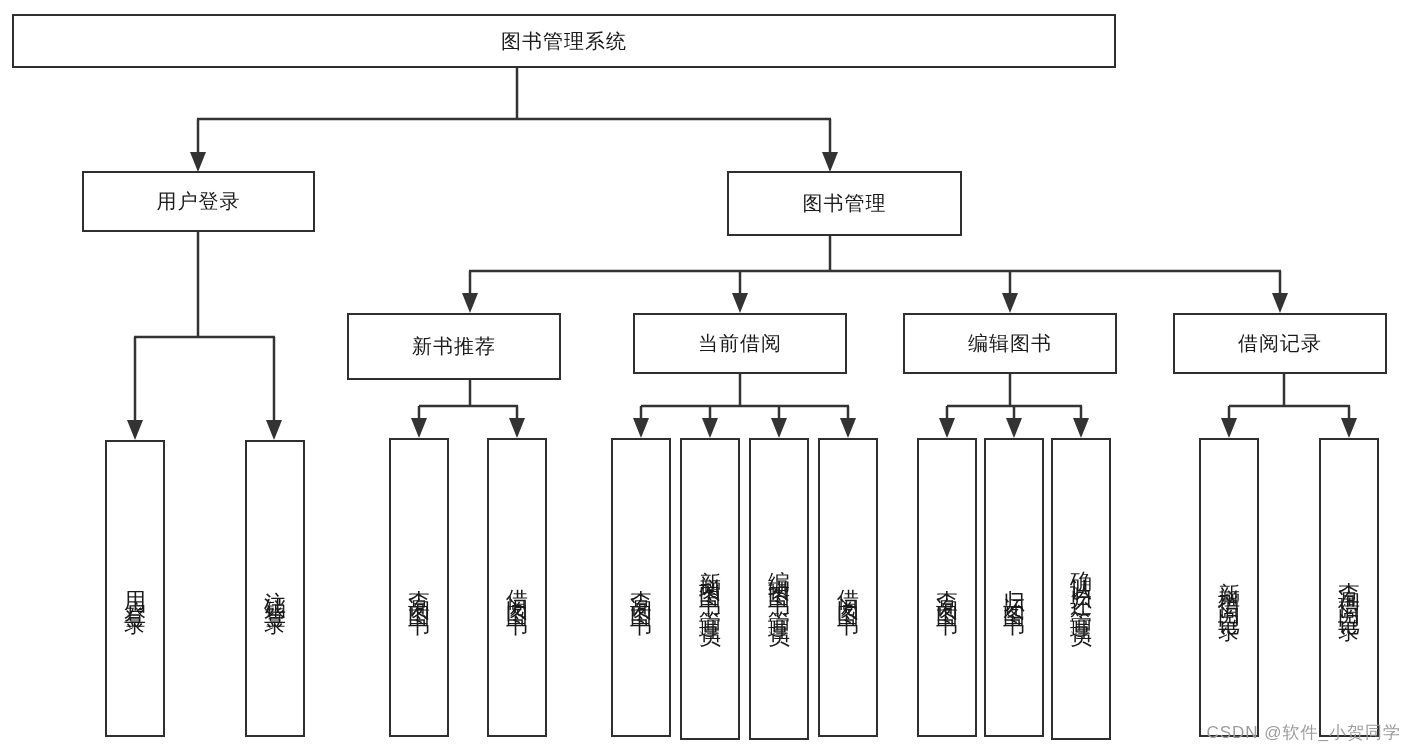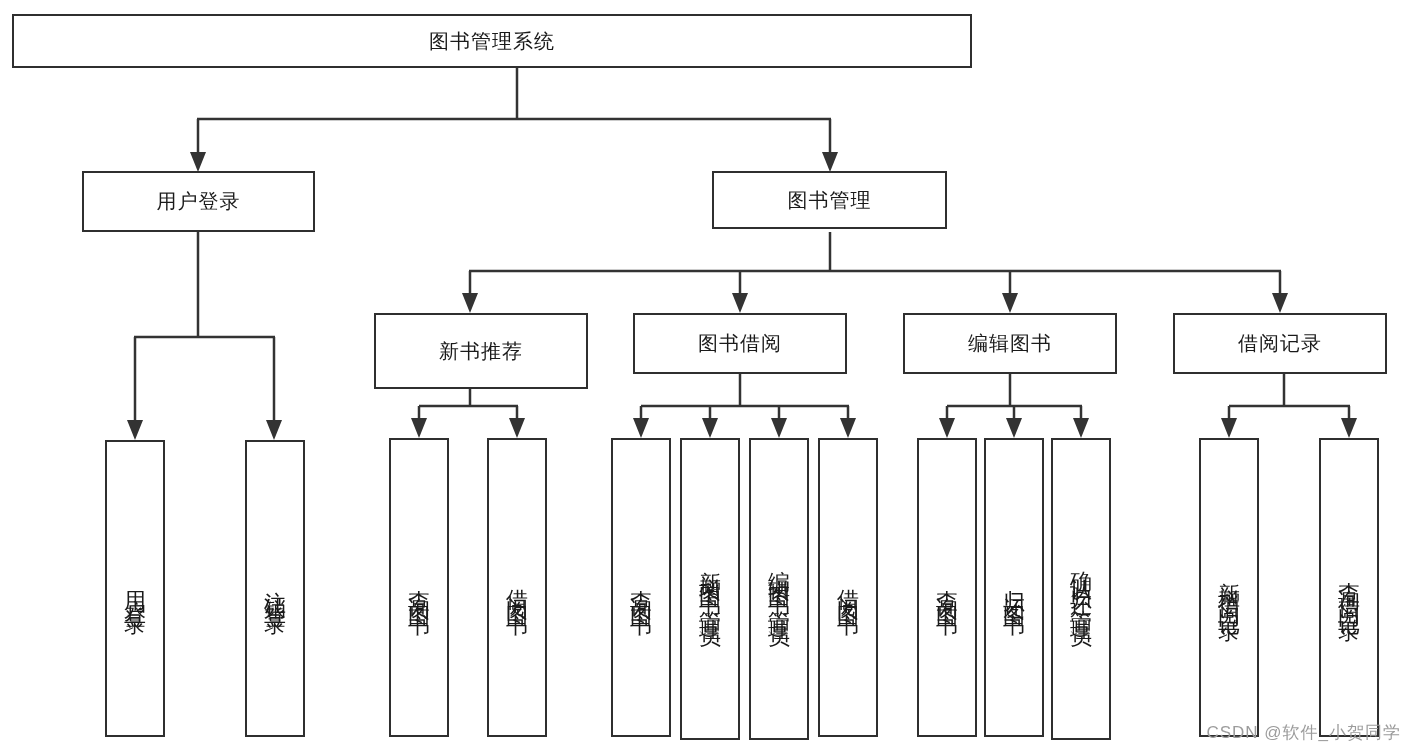--- a/index.html
+++ b/index.html
@@ -129,27 +129,27 @@
     <g>
       <line x1="1284" y1="374" x2="1284" y2="406"></line>
       <line x1="1229" y1="406" x2="1350" y2="406"></line>
       <line x1="1229" y1="406" x2="1229" y2="419"></line>
       <polygon points="1221,418 1237,418 1229,438"></polygon>
       <line x1="1349" y1="406" x2="1349" y2="419"></line>
       <polygon points="1341,418 1357,418 1349,438"></polygon>
     </g>
   </svg>
 
-  <div class="hbox" style="left:12px; top:14px; width:960px; height:54px;">图书管理系统</div>
+  <div class="hbox" style="left:12px; top:14px; width:1104px; height:54px;">图书管理系统</div>
 
   <div class="hbox" style="left:82px; top:171px; width:233px; height:61px;">用户登录</div>
-  <div class="hbox" style="left:712px; top:171px; width:235px; height:58px;">图书管理</div>
+  <div class="hbox" style="left:727px; top:171px; width:235px; height:65px;">图书管理</div>
 
-  <div class="hbox" style="left:374px; top:313px; width:214px; height:76px;">新书推荐</div>
-  <div class="hbox" style="left:633px; top:313px; width:214px; height:61px;">图书借阅</div>
+  <div class="hbox" style="left:347px; top:313px; width:214px; height:67px;">新书推荐</div>
+  <div class="hbox" style="left:633px; top:313px; width:214px; height:61px;">当前借阅</div>
   <div class="hbox" style="left:903px; top:313px; width:214px; height:61px;">编辑图书</div>
   <div class="hbox" style="left:1173px; top:313px; width:214px; height:61px;">借阅记录</div>
 
   <div class="vbox" style="left:105px; top:440px; width:60px; height:297px;">用户登录</div>
   <div class="vbox" style="left:245px; top:440px; width:60px; height:297px;">注销登录</div>
 
   <div class="vbox" style="left:389px; top:438px; width:60px; height:299px;">查询图书</div>
   <div class="vbox" style="left:487px; top:438px; width:60px; height:299px;">借阅图书</div>
 
   <div class="vbox" style="left:611px; top:438px; width:60px; height:299px;">查询图书</div>

